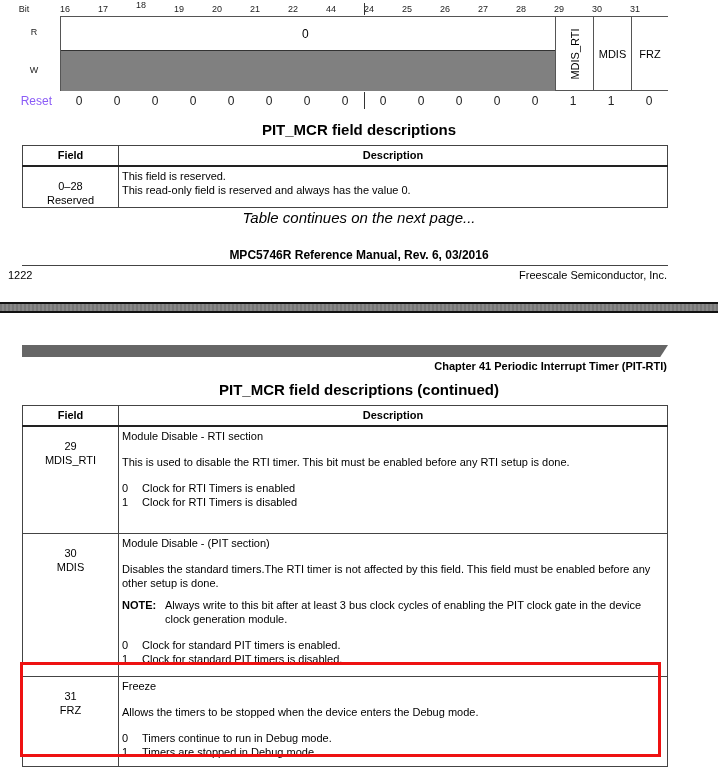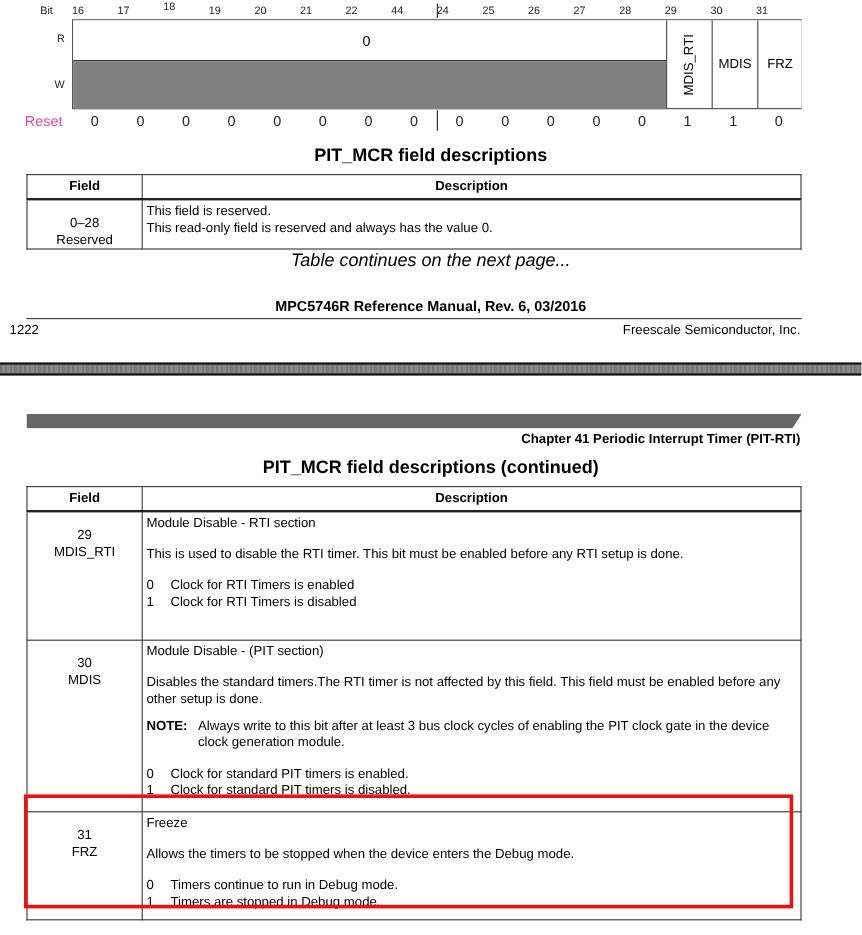--- a/index.html
+++ b/index.html
@@ -2,22 +2,22 @@
 <html><head>
 <meta charset="utf-8">
 <style>
   * { box-sizing: border-box; margin: 0; padding: 0; }
   html, body { width: 718px; height: 779px; background: #ffffff; overflow: hidden; }
   body { position: relative; font-family: "Liberation Sans", sans-serif; color: #000; }
   .abs { position: absolute; }
 
   
   .bit-label { position: absolute; font-size: 9px; color: #222; width: 38px; }
-  .row-label { position: absolute; font-size: 9px; color: #222; text-align: right; width: 40px; }
-  .reset-label { position: absolute; font-size: 12px; color: #ec4899; text-align: right; width: 52px; }
+  .row-label { position: absolute; font-size: 9px; color: #222; text-align: center; width: 40px; }
+  .reset-label { position: absolute; font-size: 12px; color: #8b5cf6; text-align: right; width: 52px; }
   .reset-val { position: absolute; font-size: 12px; color: #222; text-align: center; width: 38px; }
   .reg-box { position: absolute; left: 60px; top: 16px; width: 608px; height: 75px; border: 1px solid #555; }
   .reg-read { position: absolute; left: 0; top: 0; width: 494px; height: 34px; background: #fff; border-bottom: 1px solid #333; }
   .reg-write { position: absolute; left: 0; top: 34px; width: 494px; height: 40px; background: #808080; }
   .reg-field { position: absolute; top: 0; height: 73px; border-left: 1px solid #555; background: #fff; font-size: 11px; display: flex; align-items: center; justify-content: center; }
   .vtext { transform: rotate(-90deg); white-space: nowrap; font-size: 11px; }
   .tick { position: absolute; width: 1px; background: #333; }
 
   .title { position: absolute; left: 0; width: 718px; text-align: center; font-weight: bold; font-size: 15px; }
 

